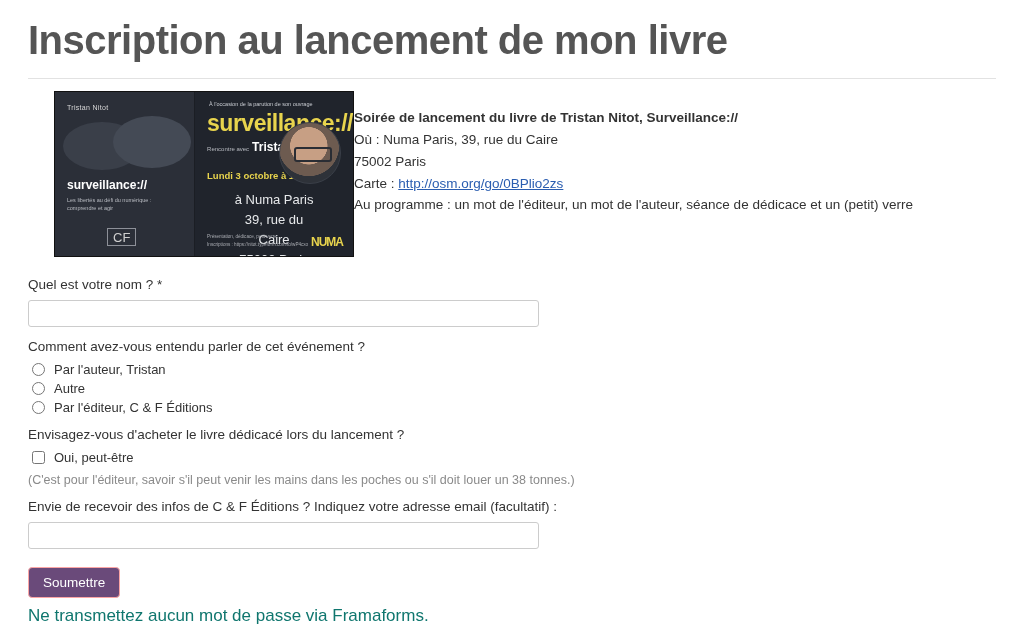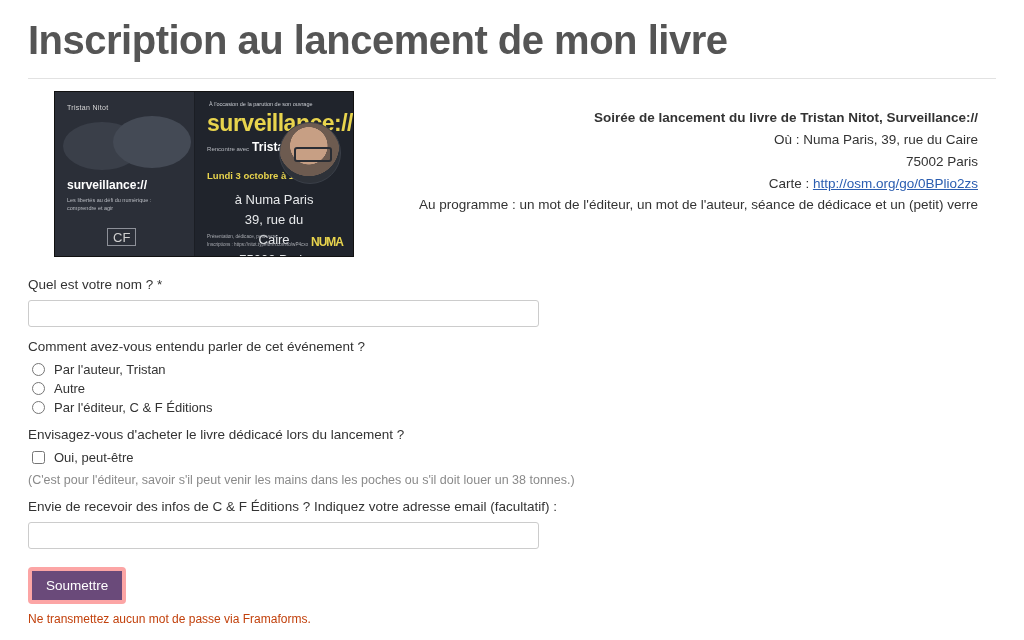--- a/index.html
+++ b/index.html
@@ -176,21 +176,21 @@
   .portrait::after {
     content: "";
     position: absolute;
     left: 14px; top: 24px;
     width: 34px; height: 11px;
     border: 2px solid #2a2d34;
     border-radius: 3px;
   }
   .info {
     flex: 1;
-    text-align: right;
+    text-align: left;
     font-size: 13.5px;
     line-height: 1.62;
     color: #333333;
     padding-top: 16px;
     padding-right: 18px;
   }
   .info .bold { font-weight: bold; }
   .info a {
     color: #2a5db0;
     text-decoration: underline;
@@ -231,30 +231,30 @@
   }
   .note {
     font-size: 12.5px;
     color: #8a8a8a;
     margin: 8px 0 0 0;
   }
   .submit-btn {
     margin-top: 18px;
     background: #6a4a7a;
     color: #ffffff;
-    border: 4px solid #fca5a5;
+    border: 1px solid #fca5a5;
     border-radius: 4px;
     font-size: 13.5px;
     font-family: "Liberation Sans", sans-serif;
     padding: 7px 14px;
     cursor: pointer;
   }
   .footer-note {
-    font-size: 12px;
-    color: #c2410c;
+    font-size: 17px;
+    color: #0f766e;
     margin-top: 8px;
   }
 </style>
 </head>
 <body>
 
 <div class="page">
 
   <h1 class="page-title">Inscription au lancement de mon livre</h1>
   <div class="title-rule"></div>

